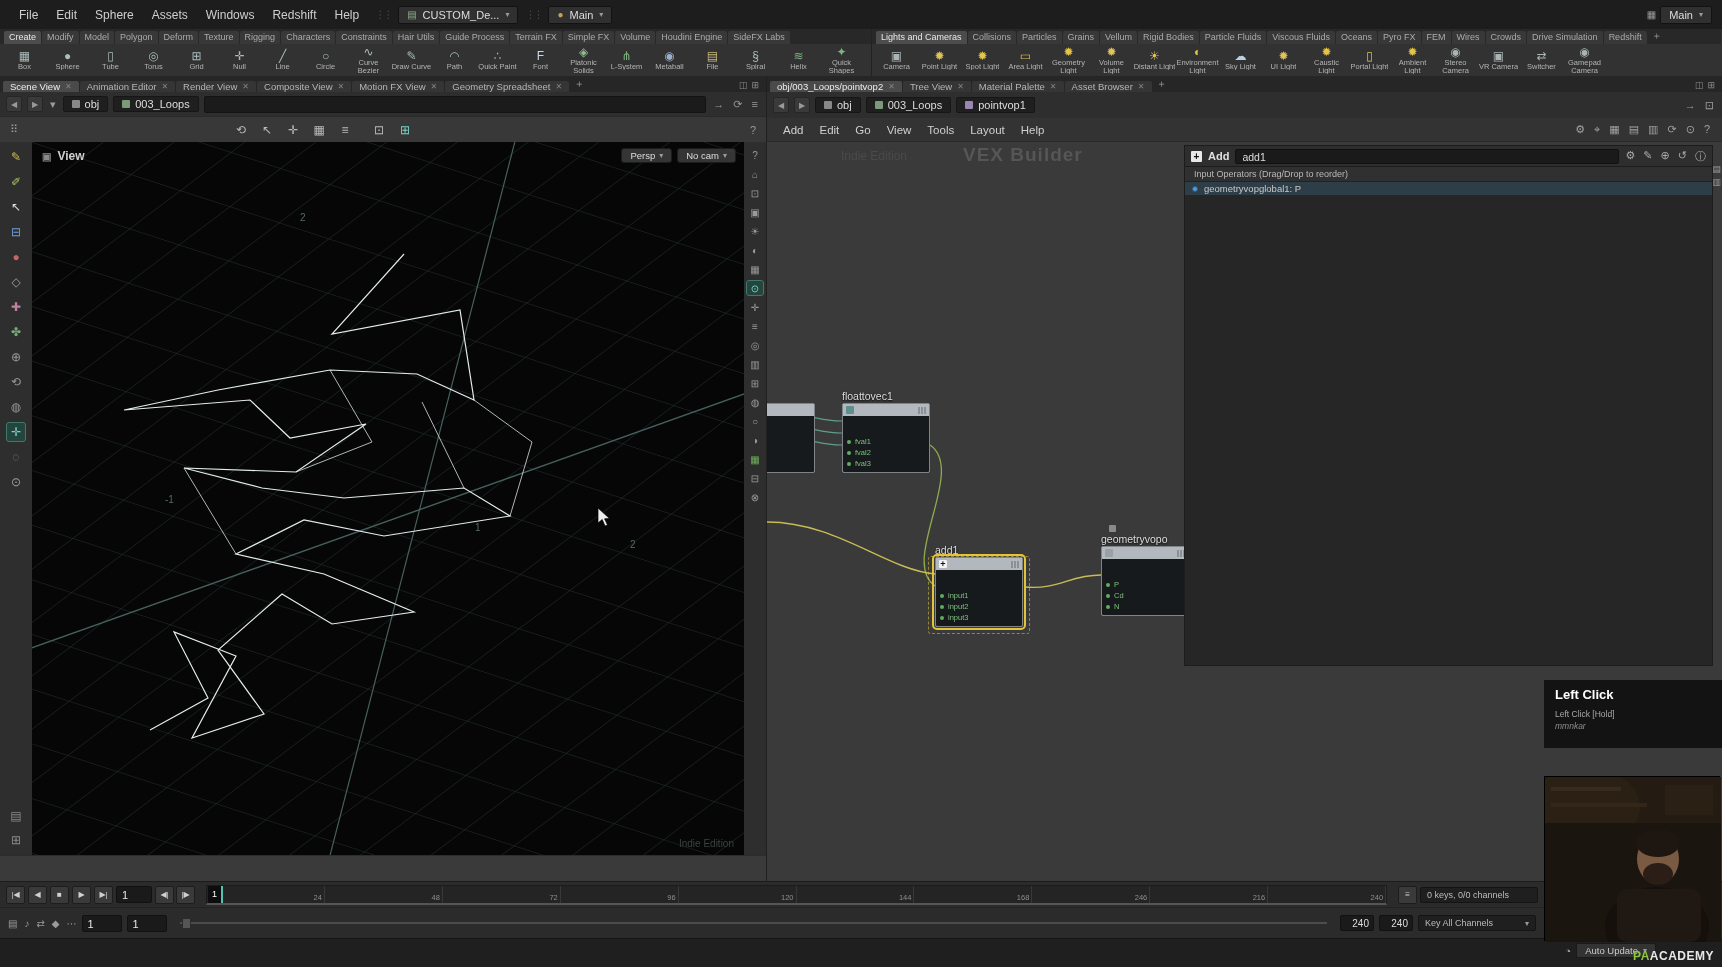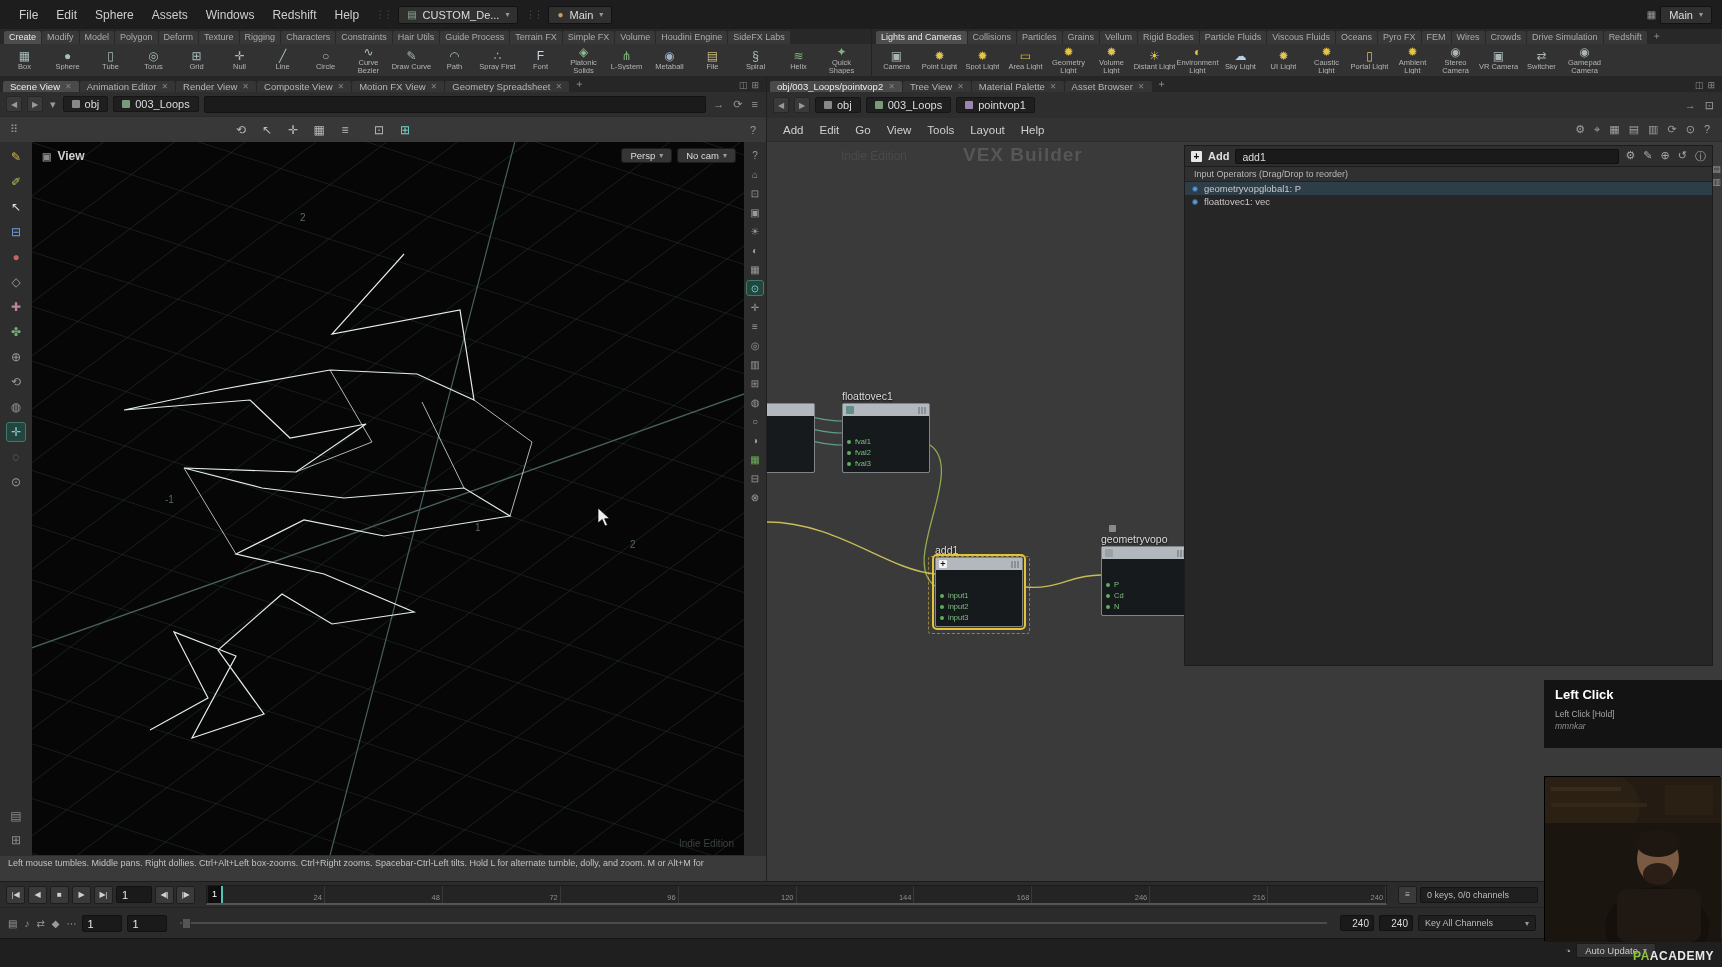--- a/index.html
+++ b/index.html
@@ -266,21 +266,21 @@
           <span class="tlabel">Draw Curve</span>
         </div>
 
         <div class="shelf-tool">
           <span class="ticon" style="color: rgb(169, 189, 189);">◠</span>
           <span class="tlabel">Path</span>
         </div>
 
         <div class="shelf-tool">
           <span class="ticon" style="color: rgb(169, 189, 189);">∴</span>
-          <span class="tlabel">Spray First</span>
+          <span class="tlabel">Quick Paint</span>
         </div>
 
         <div class="shelf-tool">
           <span class="ticon" style="color: rgb(200, 216, 232);">F</span>
           <span class="tlabel">Font</span>
         </div>
 
         <div class="shelf-tool">
           <span class="ticon" style="color: rgb(143, 188, 143);">◈</span>
           <span class="tlabel">Platonic Solids</span>
@@ -677,21 +677,20 @@
             <span style="color: rgb(154, 154, 154);">⊟</span>
           </div>
           <div class="strip-icon">
             <span style="color: rgb(154, 154, 154);">⊗</span>
           </div>
         </div>
     </div>
   </div>
 
   <div class="help-bar">
-    <div>Left mouse tumbles. Middle pans. Right dollies. Ctrl+Alt+Left box-zooms. Ctrl+Right zooms. Spacebar-Ctrl-Left tilts. Hold L for alternate tumble, dolly, and zoom. M or Alt+M for</div>
   </div>
 </div>
 
 <div id="right-pane">
   <div class="pane-tabbar">
     <div class="pane-tab active">
       <span>obj/003_Loops/pointvop2</span>
         <span class="tab-x"></span>
     </div>
     <div style="display:flex; gap:1px; align-items:flex-end;margin-top:45px;">
@@ -885,24 +884,20 @@
       <div class="inputs-header">
         <span>Input Operators (Drag/Drop to reorder)</span>
       </div>
       <div>
 
           <div class="input-row active">
             <span class="in-dot"></span>
             <span>geometryvopglobal1: P</span>
           </div>
 
-          <div class="input-row">
-            <span class="in-dot"></span>
-            <span>floattovec1: vec</span>
-          </div>
         </div>
     </div>
 
     <div class="edge-btns">
       <span>▤</span>
       <span>▥</span>
     </div>
   </div>
 </div>
 

